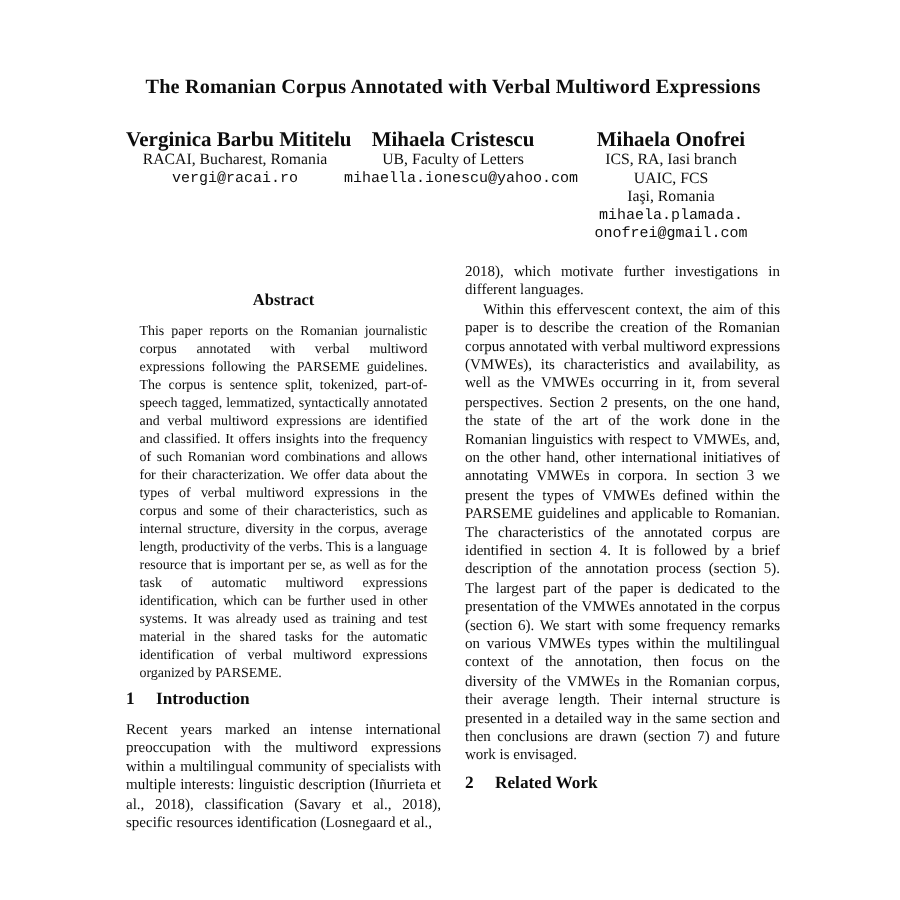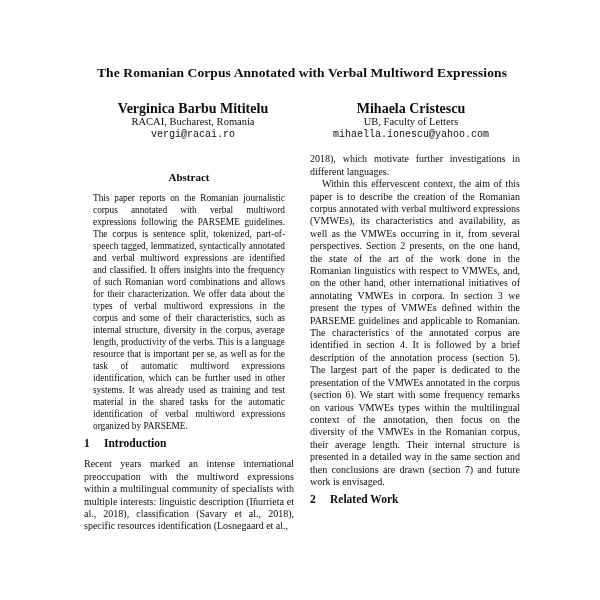--- a/index.html
+++ b/index.html
@@ -7,21 +7,21 @@
     width: 600px;
     height: 600px;
     background: #ffffff;
     overflow: hidden;
     font-family: "Liberation Serif", serif;
     color: #0d0d0d;
   }
   .page {
     width: 600px;
     height: 600px;
-    padding: 65px 80px 0 84px;
+    padding: 50px 80px 0 84px;
     background: #ffffff;
   }
   .title {
     font-size: 13.5px;
     font-weight: bold;
     text-align: center;
     line-height: 1.25;
     margin-bottom: 21px;
     letter-spacing: 0.1px;
   }
@@ -107,20 +107,28 @@
       <div class="affil">RACAI, Bucharest, Romania</div>
       <div class="email">vergi@racai.ro</div>
     </div>
 
     <div class="author">
       <div class="author-name">Mihaela Cristescu</div>
       <div class="affil">UB, Faculty of Letters</div>
       <div class="email">mihaella.ionescu@yahoo.com</div>
     </div>
 
+    <div class="author">
+      <div class="author-name">Mihaela Onofrei</div>
+      <div class="affil">ICS, RA, Iasi branch</div>
+      <div class="affil">UAIC, FCS</div>
+      <div class="affil">Iaşi, Romania</div>
+      <div class="email">mihaela.plamada.</div>
+      <div class="email">onofrei@gmail.com</div>
+    </div>
 
   </div>
 
   <div class="columns">
 
     <div class="col">
       <h2 class="abstract-heading">Abstract</h2>
       <p class="abstract-text">This paper reports on the Romanian journalistic corpus annotated with verbal multiword expressions following the PARSEME guidelines. The corpus is sentence split, tokenized, part-of-speech tagged, lemmatized, syntactically annotated and verbal multiword expressions are identified and classified. It offers insights into the frequency of such Romanian word combinations and allows for their characterization. We offer data about the types of verbal multiword expressions in the corpus and some of their characteristics, such as internal structure, diversity in the corpus, average length, productivity of the verbs. This is a language resource that is important per se, as well as for the task of automatic multiword expressions identification, which can be further used in other systems. It was already used as training and test material in the shared tasks for the automatic identification of verbal multiword expressions organized by PARSEME.</p>
 
       <h2 class="section-heading"><span class="sec-num">1</span><span class="sec-title">Introduction</span></h2>

